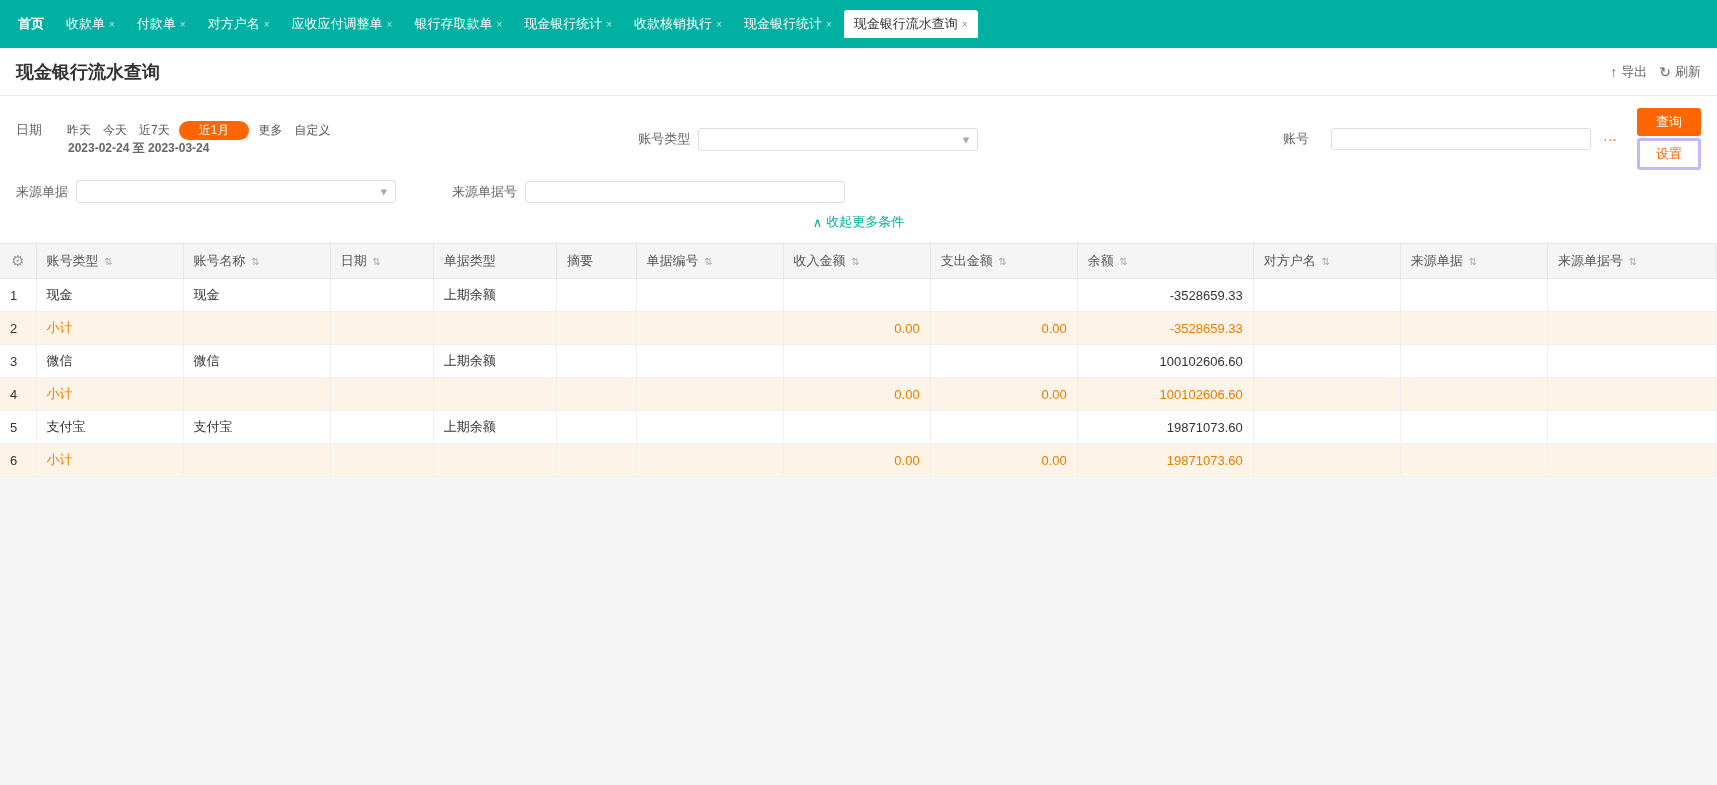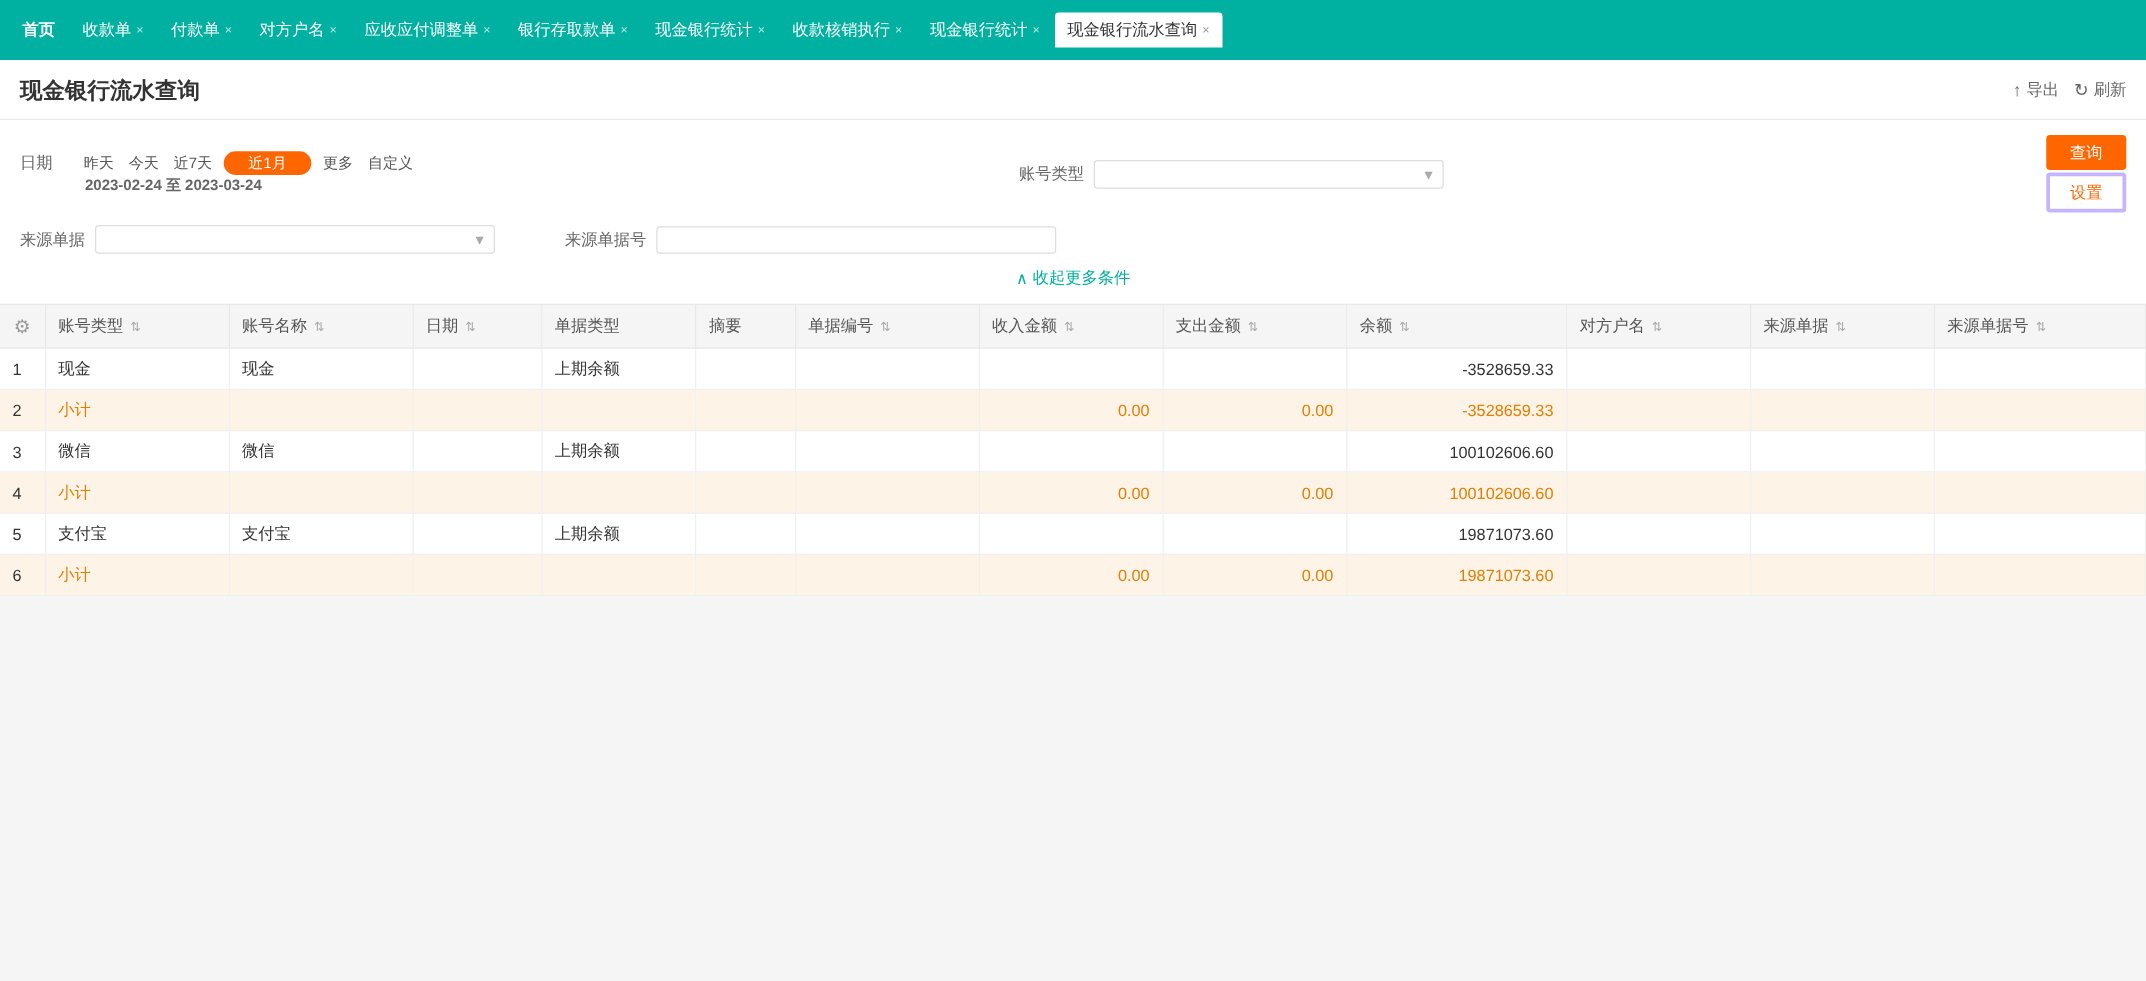--- a/index.html
+++ b/index.html
@@ -300,20 +300,25 @@
     <div style="display:flex;align-items:center;gap:8px;">
       <span class="filter-label">账号类型</span>
       <div class="filter-select" style="min-width:280px;">
         <span></span>
         <span style="color:#aaa;">▾</span>
       </div>
     </div>
 
     <div style="flex:1;"></div>
 
+    <div style="display:flex;align-items:center;gap:8px;">
+      <span class="filter-label">账号</span>
+      <input class="filter-input" style="min-width: 260px;" value="">
+      <span class="ellipsis-btn">···</span>
+    </div>
 
     <div class="right-actions">
       <button class="query-btn">查询</button>
       <button class="settings-btn">设置</button>
     </div>
   </div>
 
   <div class="filter-row">
 
     <div style="display:flex;align-items:center;gap:8px;">

